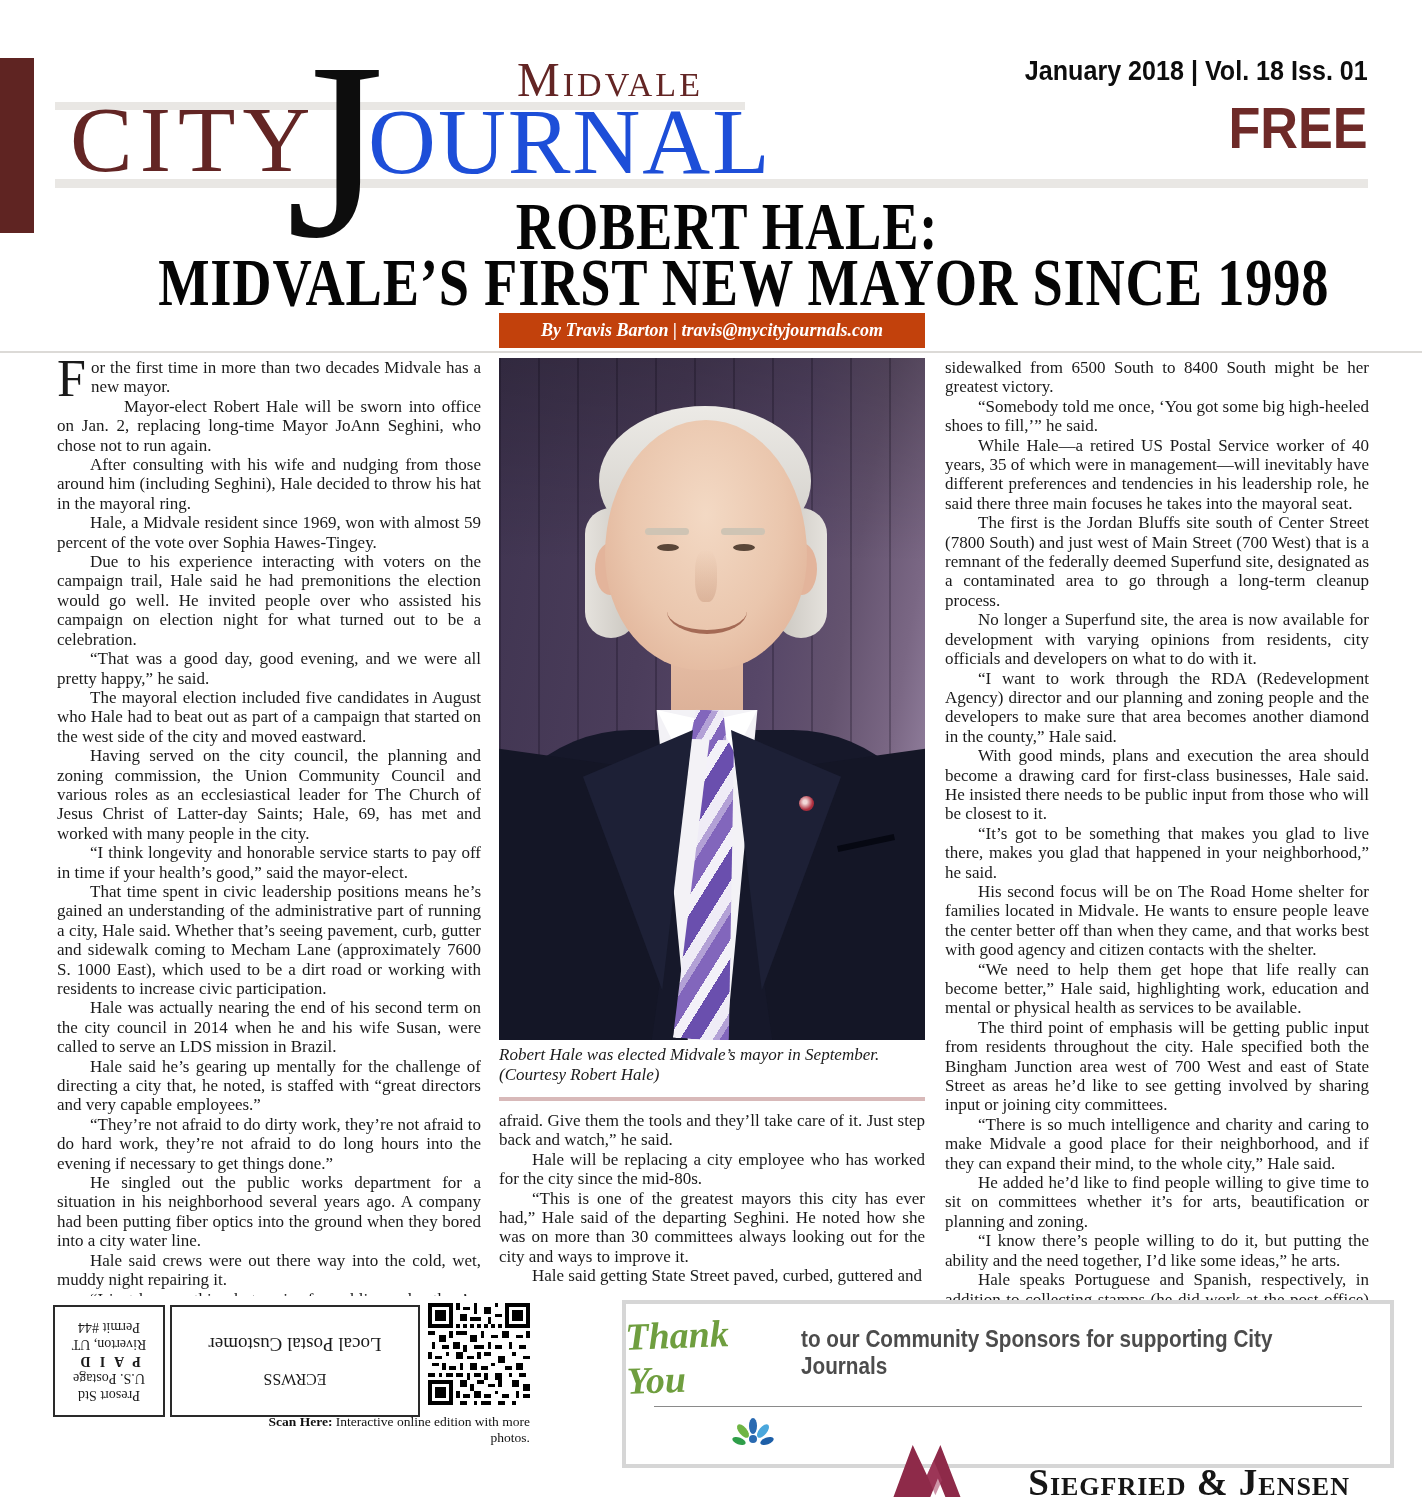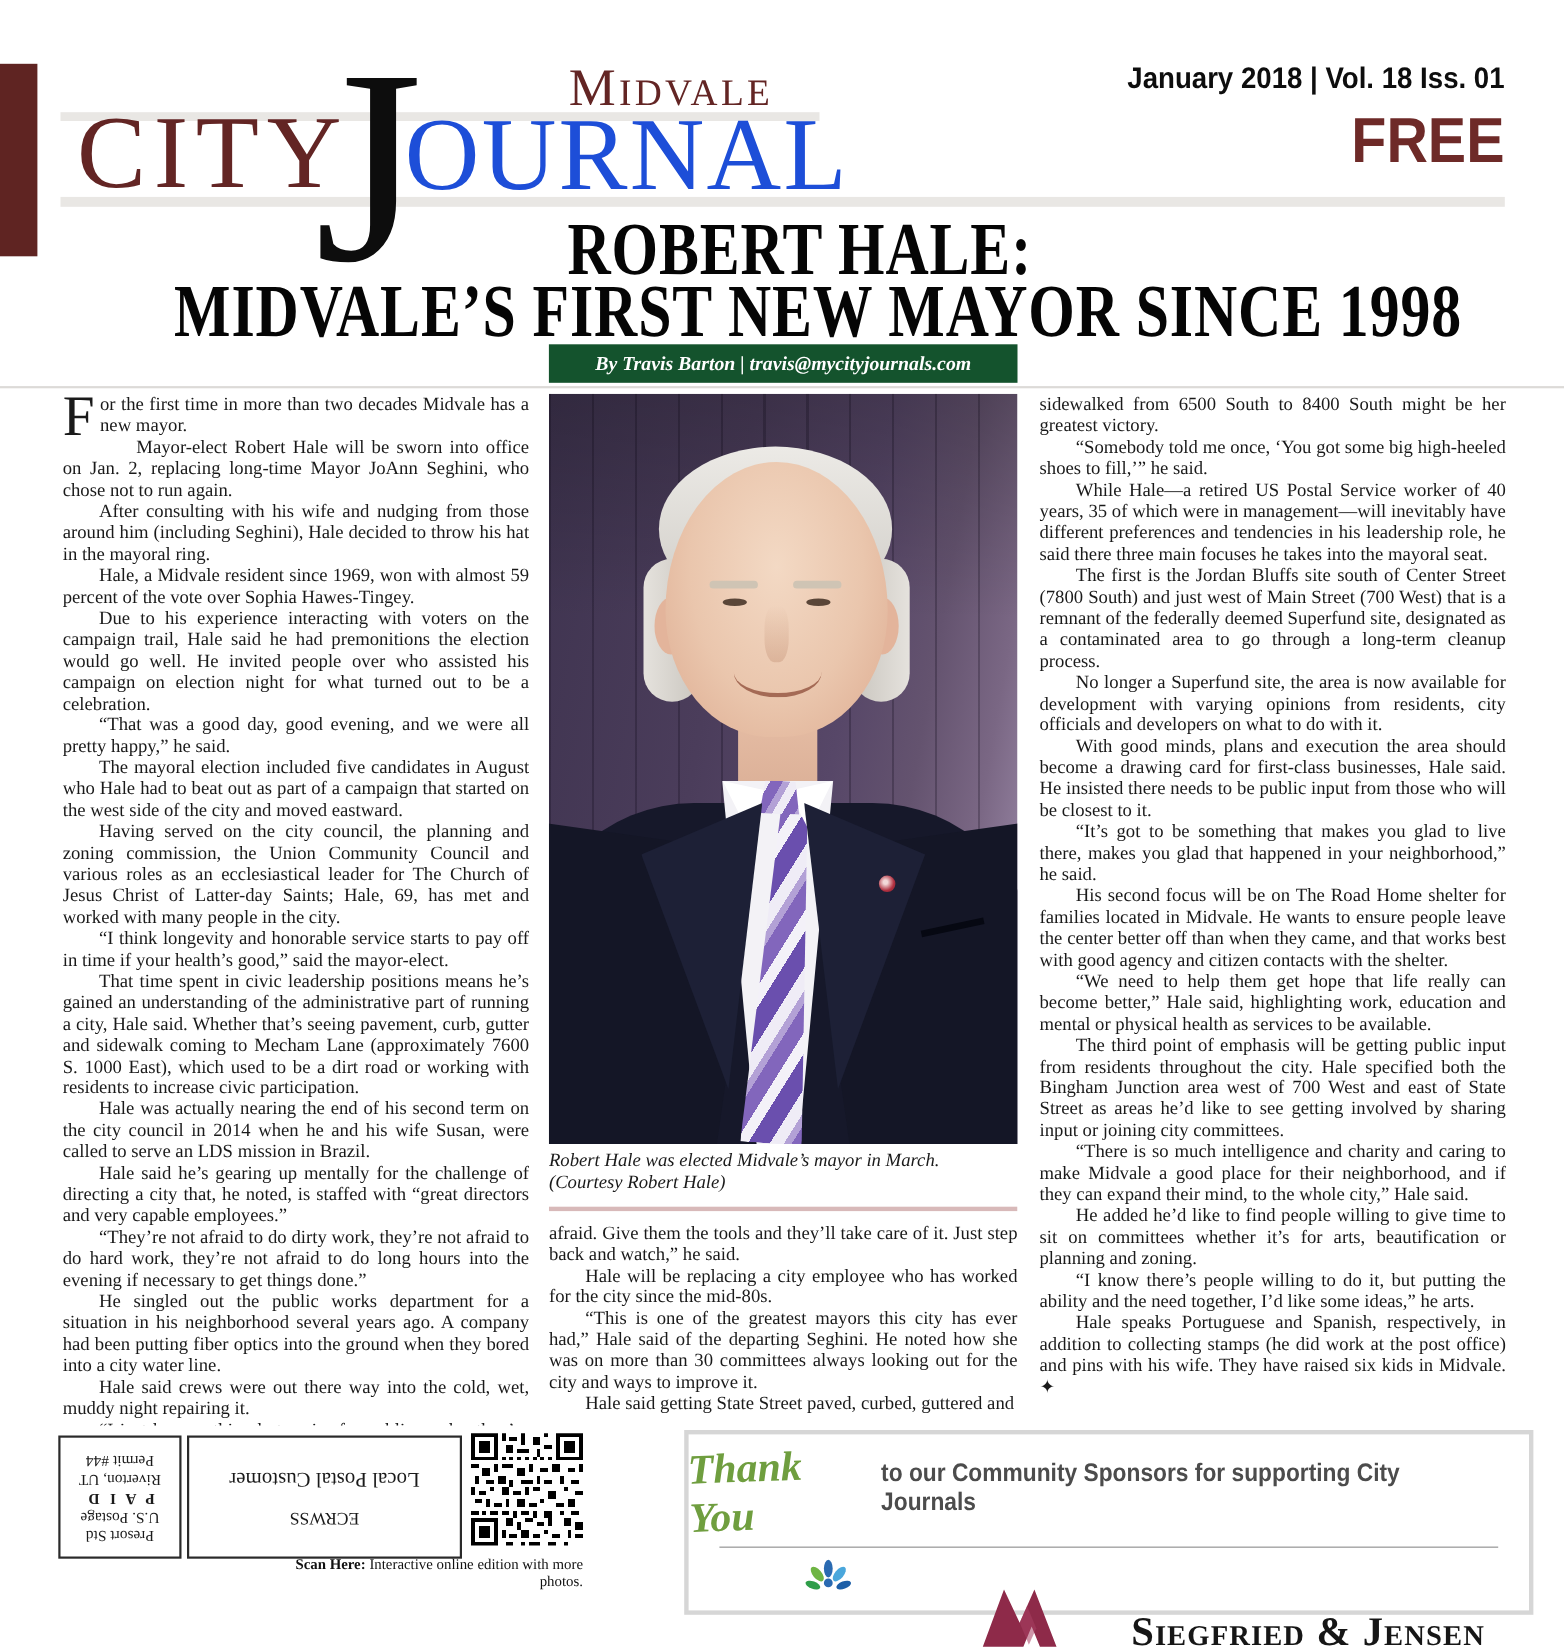--- a/index.html
+++ b/index.html
@@ -19,21 +19,21 @@
       color:#1d4ed8;letter-spacing:2px;}
   .issue-info{position:absolute;right:54px;top:56px;font-family:"Liberation Sans",sans-serif;
       font-weight:bold;font-size:27px;color:#0d0d0d;transform:scaleX(.93);transform-origin:right center;}
   .free-label{position:absolute;right:54px;top:98px;font-family:"Liberation Sans",sans-serif;
       font-weight:bold;font-size:58px;line-height:60px;color:#6e2a28;transform:scaleX(.9);transform-origin:right center;}
 
   
   .headline{position:absolute;left:16px;top:198px;width:1422px;text-align:center;}
   .hl{font-weight:bold;font-size:68px;line-height:56px;white-space:nowrap;
       transform:scaleX(.8);transform-origin:center;letter-spacing:1px;color:#050505;}
-  .byline-bar{position:absolute;left:499px;top:313px;width:426px;height:35px;background:#14532d;
+  .byline-bar{position:absolute;left:499px;top:313px;width:426px;height:35px;background:#c2410c;
       display:flex;align-items:center;justify-content:center;}
   .byline-text{color:#fff;font-style:italic;font-weight:bold;font-size:18px;}
   .rule-body-top{position:absolute;left:0;top:351px;width:1422px;height:2px;background:#dcdad7;}
 
   
   .col{position:absolute;top:358px;font-size:17px;line-height:19.4px;text-align:justify;overflow:hidden;}
   .col p{margin:0;text-indent:33px;}
   .col p.noindent{text-indent:0;}
   .col-left{left:57px;width:424px;height:938px;}
   .col-right{left:945px;width:424px;height:942px;}
@@ -190,38 +190,39 @@
       <div class="tie"></div>
       <div class="collar-l"></div>
       <div class="collar-r"></div>
       <div class="knot"></div>
       <div class="lapel-l"></div>
       <div class="lapel-r"></div>
       <div class="pin"></div>
       <div class="pocket"></div>
     </div>
     <div class="caption">
-      <div>Robert Hale was elected Midvale’s mayor in March.</div>
+      <div>Robert Hale was elected Midvale’s mayor in September.</div>
       <div>(Courtesy Robert Hale)</div>
     </div>
     <div class="pink-rule"></div>
     <div>
         <p class="noindent">afraid. Give them the tools and they’ll take care of it. Just step back and watch,” he said.</p>
         <p>Hale will be replacing a city employee who has worked for the city since the mid-80s.</p>
         <p>“This is one of the greatest mayors this city has ever had,” Hale said of the departing Seghini. He noted how she was on more than 30 committees always looking out for the city and ways to improve it.</p>
         <p>Hale said getting State Street paved, curbed, guttered and</p>
       </div>
   </div>
 
   <div class="col col-right">
       <p class="noindent">sidewalked from 6500 South to 8400 South might be her greatest victory.</p>
       <p>“Somebody told me once, ‘You got some big high-heeled shoes to fill,’” he said.</p>
       <p>While Hale—a retired US Postal Service worker of 40 years, 35 of which were in management—will inevitably have different preferences and tendencies in his leadership role, he said there three main focuses he takes into the mayoral seat.</p>
       <p>The first is the Jordan Bluffs site south of Center Street (7800 South) and just west of Main Street (700 West) that is a remnant of the federally deemed Superfund site, designated as a contaminated area to go through a long-term cleanup process.</p>
       <p>No longer a Superfund site, the area is now available for development with varying opinions from residents, city officials and developers on what to do with it.</p>
+      <p>“I want to work through the RDA (Redevelopment Agency) director and our planning and zoning people and the developers to make sure that area becomes another diamond in the county,” Hale said.</p>
       <p>With good minds, plans and execution the area should become a drawing card for first-class businesses, Hale said. He insisted there needs to be public input from those who will be closest to it.</p>
       <p>“It’s got to be something that makes you glad to live there, makes you glad that happened in your neighborhood,” he said.</p>
       <p>His second focus will be on The Road Home shelter for families located in Midvale. He wants to ensure people leave the center better off than when they came, and that works best with good agency and citizen contacts with the shelter.</p>
       <p>“We need to help them get hope that life really can become better,” Hale said, highlighting work, education and mental or physical health as services to be available.</p>
       <p>The third point of emphasis will be getting public input from residents throughout the city. Hale specified both the Bingham Junction area west of 700 West and east of State Street as areas he’d like to see getting involved by sharing input or joining city committees.</p>
       <p>“There is so much intelligence and charity and caring to make Midvale a good place for their neighborhood, and if they can expand their mind, to the whole city,” Hale said.</p>
       <p>He added he’d like to find people willing to give time to sit on committees whether it’s for arts, beautification or planning and zoning.</p>
       <p>“I know there’s people willing to do it, but putting the ability and the need together, I’d like some ideas,” he arts.</p>
       <p>Hale speaks Portuguese and Spanish, respectively, in addition to collecting stamps (he did work at the post office) and pins with his wife. They have raised six kids in Midvale.  ✦</p>
     </div>

